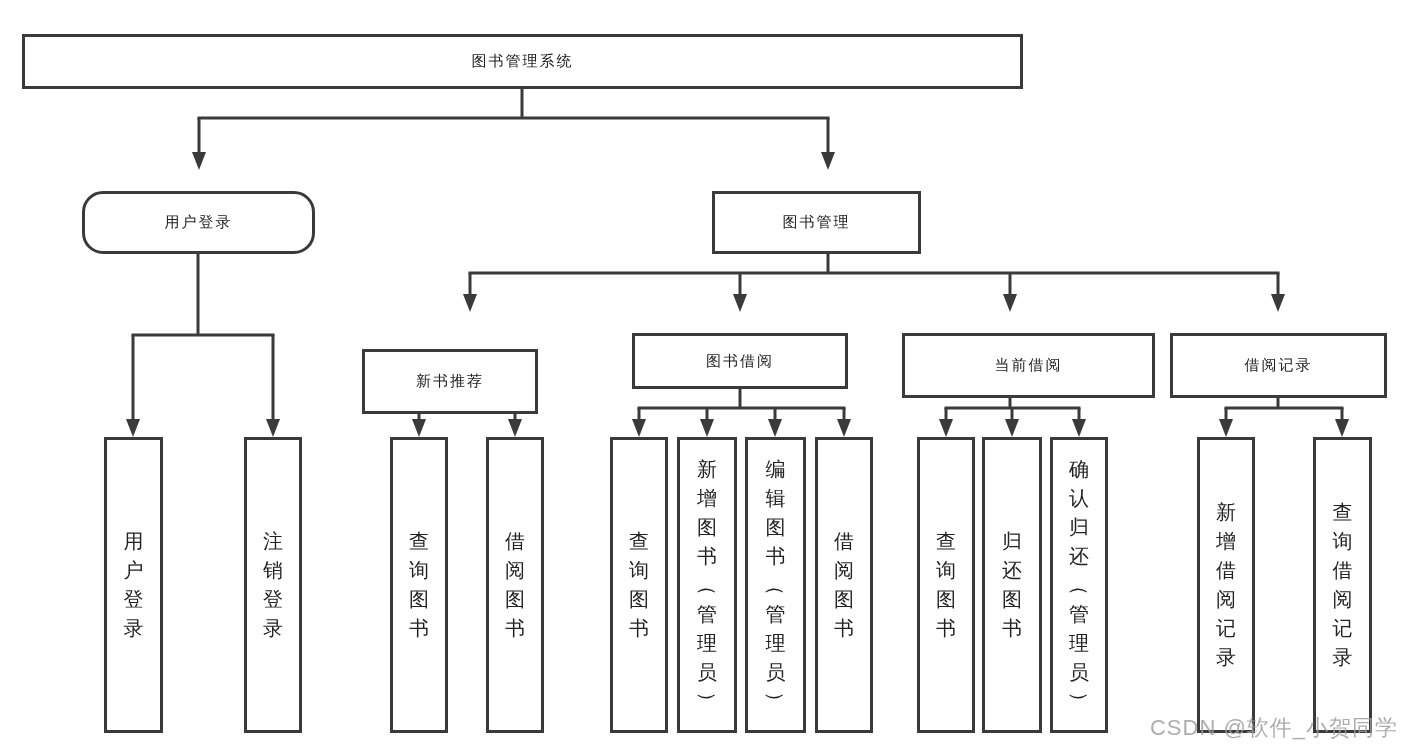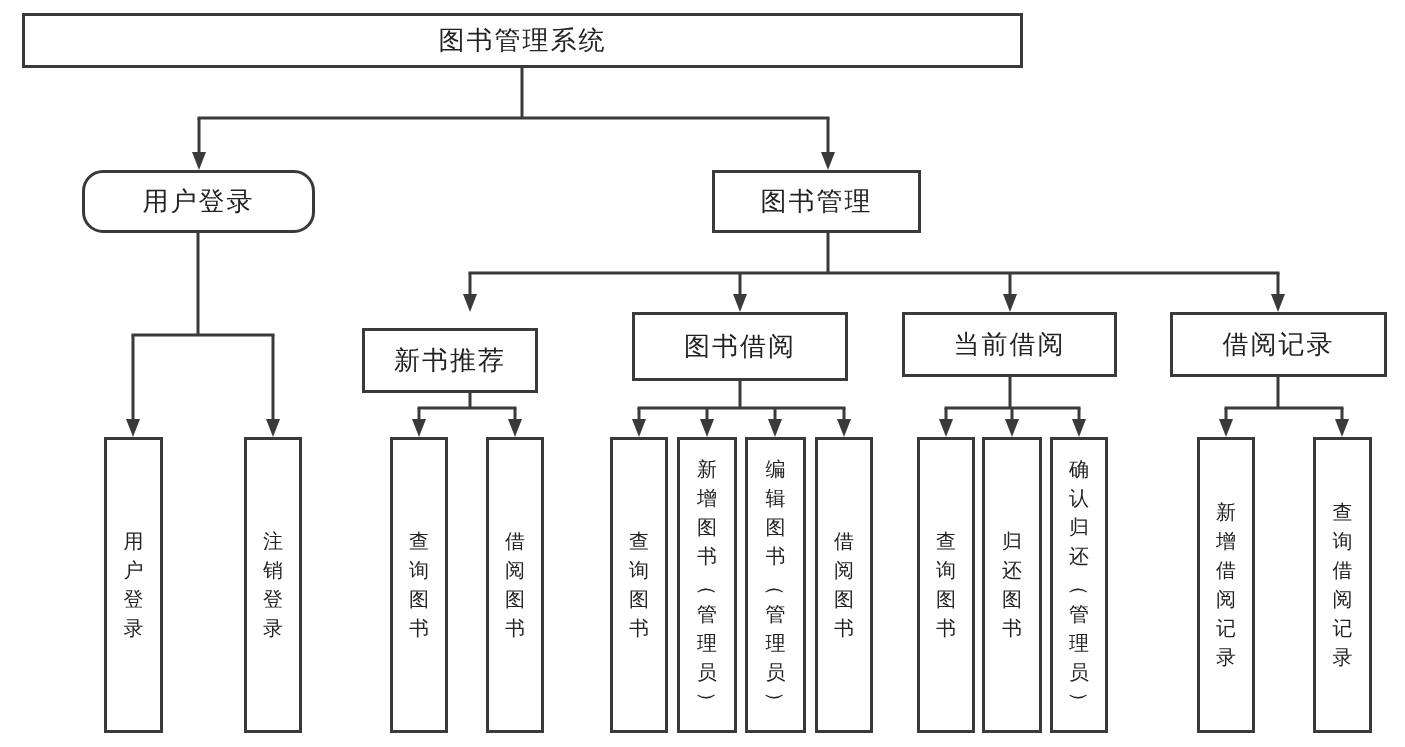--- a/index.html
+++ b/index.html
@@ -6,21 +6,21 @@
   .canvas{
     position:relative;width:1405px;height:747px;background:#ffffff;
     font-family:"Liberation Sans", sans-serif;overflow:hidden;
   }
   svg.wires{position:absolute;left:0;top:0;width:1405px;height:747px;}
   .node{
     position:absolute;background:#ffffff;border:3px solid #3a3a3a;
     box-sizing:border-box;display:flex;align-items:center;justify-content:center;
     color:#222222;
   }
-  .node.h{font-size:26px;letter-spacing:2px;white-space:nowrap;}
+  .node.h{font-size:15px;letter-spacing:2px;white-space:nowrap;margin-top:21px;}
   .node.v{flex-direction:column;}
   .vch{display:block;height:29px;line-height:29px;font-size:20px;text-align:center;width:100%;}
   .vch.rot{transform:rotate(90deg);}
   .watermark{
     position:absolute;right:7px;bottom:4px;font-size:22px;letter-spacing:1px;
     color:rgba(158,158,158,0.85);white-space:nowrap;
   }
 </style>
 </head>
 <body>
@@ -102,21 +102,21 @@
         <span class="vch">询</span>
         <span class="vch">图</span>
         <span class="vch">书</span>
       </div>
       <div class="node v" style="left: 486px; top: 437px; width: 58px; height: 296px;">
         <span class="vch">借</span>
         <span class="vch">阅</span>
         <span class="vch">图</span>
         <span class="vch">书</span>
       </div>
-      <div class="node h" style="left: 632px; top: 312px; width: 216px; height: 69px;">图书借阅</div>
+      <div class="node h" style="left: 632px; top: 312px; width: 216px; height: 56px;">图书借阅</div>
       <div class="node v" style="left: 610px; top: 437px; width: 58px; height: 296px;">
         <span class="vch">查</span>
         <span class="vch">询</span>
         <span class="vch">图</span>
         <span class="vch">书</span>
       </div>
       <div class="node v" style="left: 677px; top: 437px; width: 60px; height: 296px;">
         <span class="vch">新</span>
         <span class="vch">增</span>
         <span class="vch">图</span>
@@ -137,21 +137,21 @@
         <span class="vch">理</span>
         <span class="vch">员</span>
         <span class="vch rot">）</span>
       </div>
       <div class="node v" style="left: 815px; top: 437px; width: 58px; height: 296px;">
         <span class="vch">借</span>
         <span class="vch">阅</span>
         <span class="vch">图</span>
         <span class="vch">书</span>
       </div>
-      <div class="node h" style="left: 902px; top: 312px; width: 215px; height: 65px;">当前借阅</div>
+      <div class="node h" style="left: 902px; top: 312px; width: 253px; height: 65px;">当前借阅</div>
       <div class="node v" style="left: 917px; top: 437px; width: 58px; height: 296px;">
         <span class="vch">查</span>
         <span class="vch">询</span>
         <span class="vch">图</span>
         <span class="vch">书</span>
       </div>
       <div class="node v" style="left: 982px; top: 437px; width: 60px; height: 296px;">
         <span class="vch">归</span>
         <span class="vch">还</span>
         <span class="vch">图</span>
@@ -179,13 +179,14 @@
       </div>
       <div class="node v" style="left: 1313px; top: 437px; width: 59px; height: 296px;">
         <span class="vch">查</span>
         <span class="vch">询</span>
         <span class="vch">借</span>
         <span class="vch">阅</span>
         <span class="vch">记</span>
         <span class="vch">录</span>
       </div>
     </div>
+  <div class="watermark">CSDN @软件_小贺同学</div>
 </div>
 
 </body></html>

